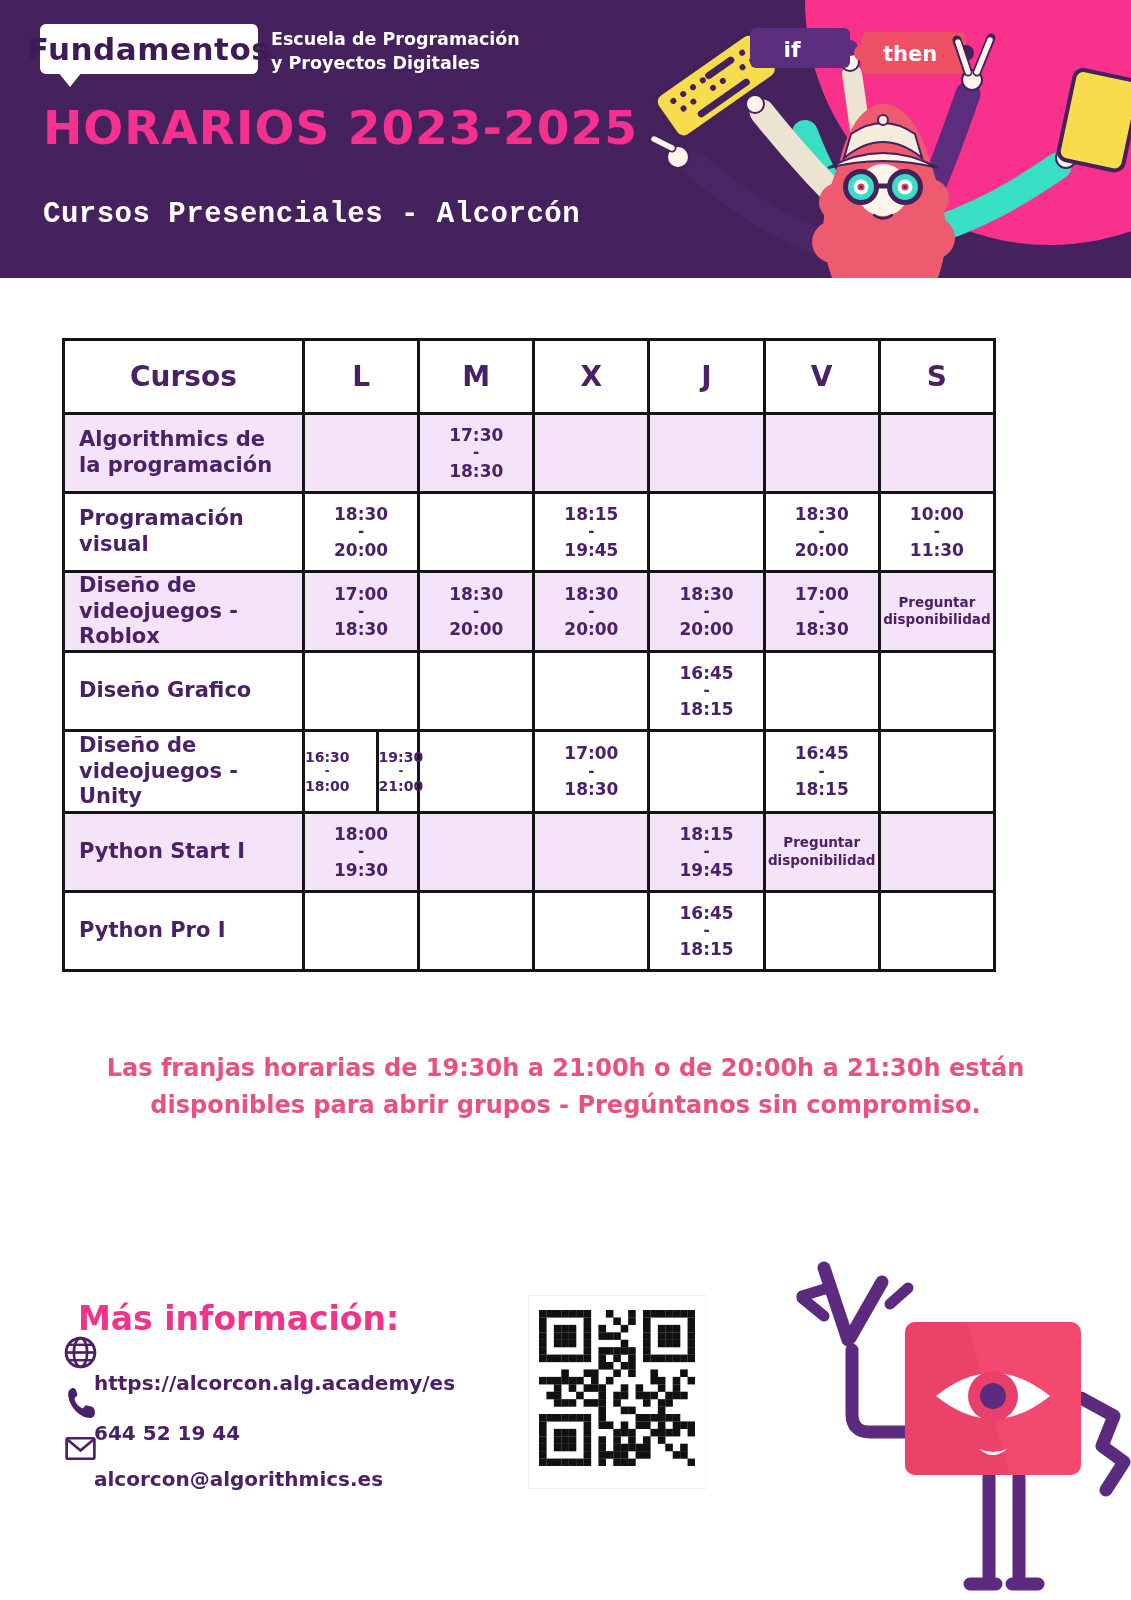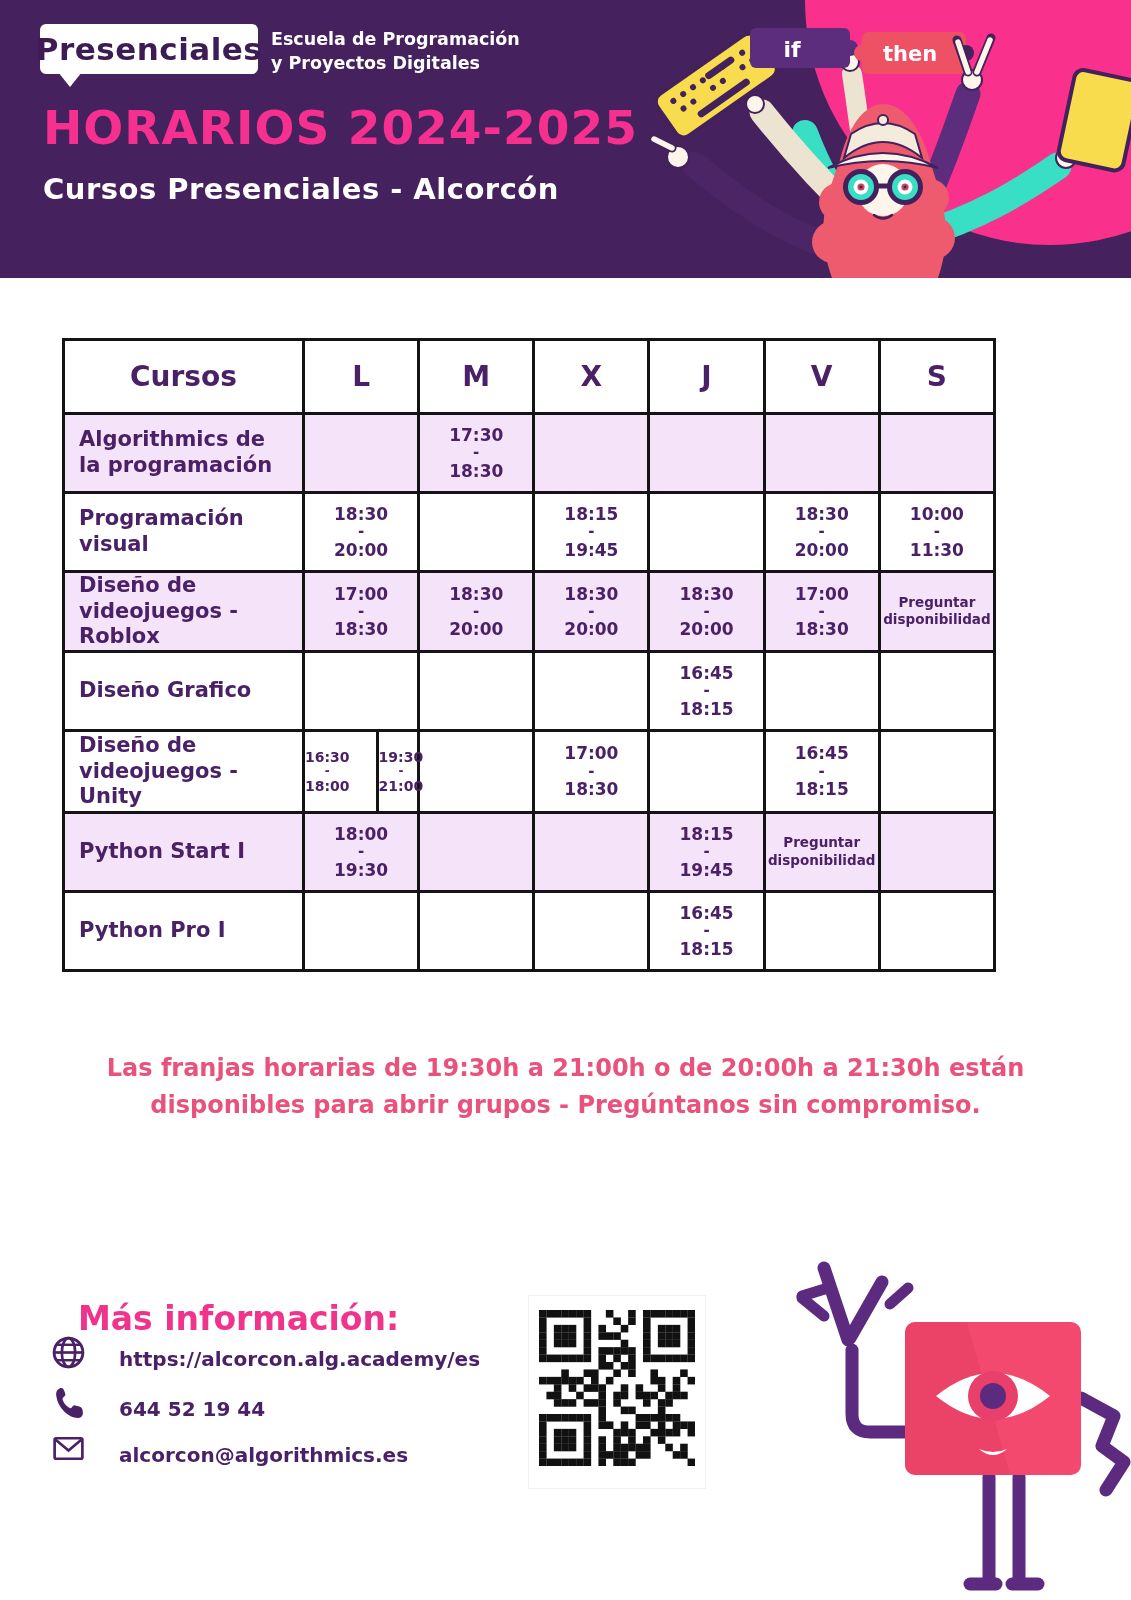--- a/index.html
+++ b/index.html
@@ -10,21 +10,21 @@
   
   .header{position:absolute;left:0;top:0;width:1131px;height:278px;background:var(--header_bg);overflow:hidden;}
   .header-illustration{position:absolute;right:0;top:0;width:531px;height:278px;display:block;}
   .logo{position:absolute;left:40px;top:24px;width:218px;height:50px;background:#ffffff;border-radius:6px;
         display:flex;align-items:center;justify-content:center;}
   .logo::after{content:"";position:absolute;left:18px;top:48px;width:0;height:0;
         border:12px solid transparent;border-top:15px solid #ffffff;}
   .logo-text{font-size:31px;font-weight:700;color:#3d1c55;letter-spacing:.5px;}
   .tagline{position:absolute;left:271px;top:27px;color:#ffffff;font-size:17.5px;font-weight:700;line-height:24px;}
   .title{position:absolute;left:43px;top:100px;margin:0;font-size:47px;font-weight:800;color:var(--title_pink);letter-spacing:1px;}
-  .subtitle{position:absolute;left:43px;top:172px;margin:0;font-size:29px;font-weight:700;color:#ffffff;letter-spacing:.5px;}
+  .subtitle{position:absolute;left:43px;top:198px;margin:0;font-size:29px;font-weight:700;color:#ffffff;letter-spacing:.5px;font-family:Liberation Mono, monospace;}
   
   .schedule{position:absolute;left:62px;top:338px;border-collapse:collapse;table-layout:fixed;width:934px;}
   .schedule th,.schedule td{border:3px solid var(--border_black);padding:0;color:var(--text_purple);}
   .schedule thead tr{height:74px;}
   .schedule tbody tr{height:79px;}
   .schedule th{font-size:28px;font-weight:800;background:#fff;text-align:center;}
   .col-course{width:240px;}
   td.course{font-size:21px;font-weight:800;text-align:left;padding:0 10px 0 14px;line-height:1.22;}
   .schedule tbody tr td{background:#ffffff;}
   .schedule tbody tr.shaded td{background:var(--lavender);}
@@ -34,21 +34,21 @@
   .split{display:flex;align-items:stretch;height:79px;gap:26px;}
   .split .half{flex:1;display:flex;align-items:center;justify-content:center;}
   .split .half + .half{border-left:3px solid var(--border_black);}
   .split .time{font-size:14px;}
   .split .time div:nth-child(2){font-size:12px;}
   
   .note{position:absolute;top:1050px;left:50%;transform:translateX(-50%);width:1020px;margin:0;
         text-align:center;font-size:24px;font-weight:700;color:var(--note_pink);line-height:1.55;}
   
   .more-info-title{position:absolute;left:62px;top:1283px;margin:16px;font-size:33px;font-weight:800;color:var(--accent_pink);}
-  .contact-row{position:absolute;left:50px;display:flex;align-items:flex-end;}
+  .contact-row{position:absolute;left:62px;display:flex;align-items:flex-start;flex-direction:column;}
   .contact-row .cicon{width:37px;height:37px;flex:0 0 37px;}
   .contact-row .cvalue{margin-left:32px;font-size:20px;font-weight:700;color:var(--text_purple);}
   .row-web{top:1334px;}
   .row-phone{top:1384px;}
   .row-email{top:1430px;}
   .qr-card{position:absolute;left:529px;top:1296px;width:176px;height:192px;background:#ffffff;
            box-shadow:0 0 0 1px #f0f0f0;display:flex;align-items:flex-start;justify-content:center;}
   .qr-card svg{margin-top:14px;display:block;}
   .mascot{position:absolute;left:770px;top:1200px;width:361px;height:400px;display:block;}
 </style>
@@ -142,27 +142,27 @@
         <circle cx="261" cy="187" r="7.5" fill="#ffffff"></circle>
           <circle cx="305" cy="187" r="7.5" fill="#ffffff"></circle>
         <circle cx="261" cy="187" r="3.6" fill="#c9485a"></circle>
           <circle cx="305" cy="187" r="3.6" fill="#c9485a"></circle>
         <circle cx="261" cy="187" r="1.5" fill="#42215c"></circle>
           <circle cx="305" cy="187" r="1.5" fill="#42215c"></circle>
       </g>
     </svg>
 
     <div class="logo">
-      <span class="logo-text">Presenciales</span>
+      <span class="logo-text">Fundamentos</span>
     </div>
     <div class="tagline">
       <div>Escuela de Programación</div>
       <div>y Proyectos Digitales</div>
     </div>
-    <h1 class="title">HORARIOS 2024-2025</h1>
+    <h1 class="title">HORARIOS 2023-2025</h1>
     <h2 class="subtitle">Cursos Presenciales - Alcorcón</h2>
   </header>
 
   <table class="schedule">
     <colgroup>
       <col class="col-course">
         <col>
         <col>
         <col>
         <col>

